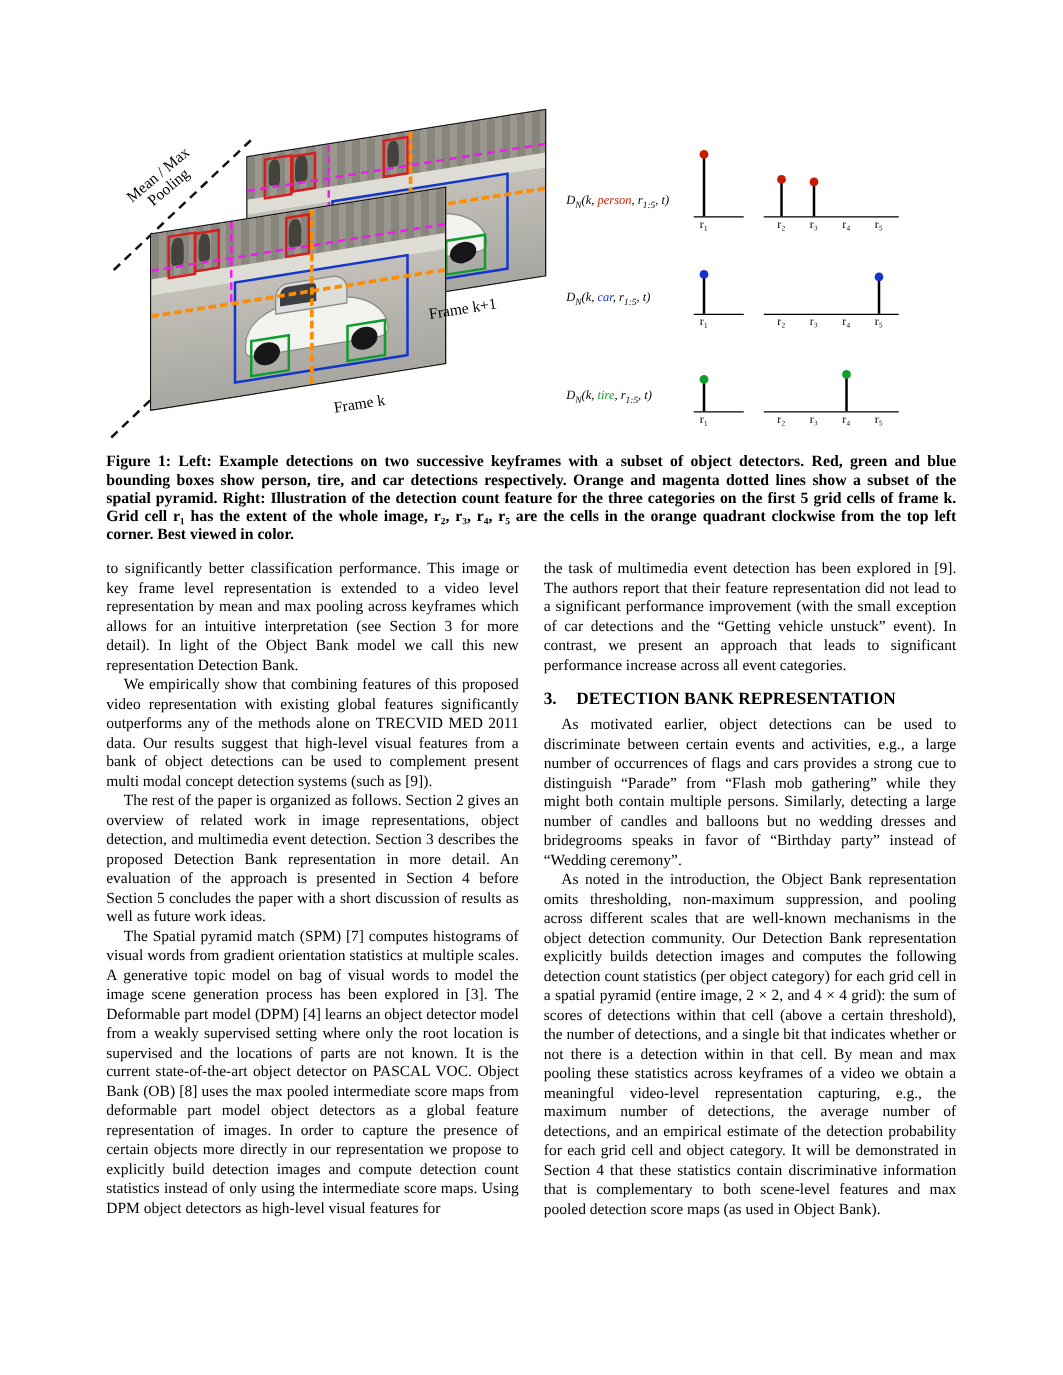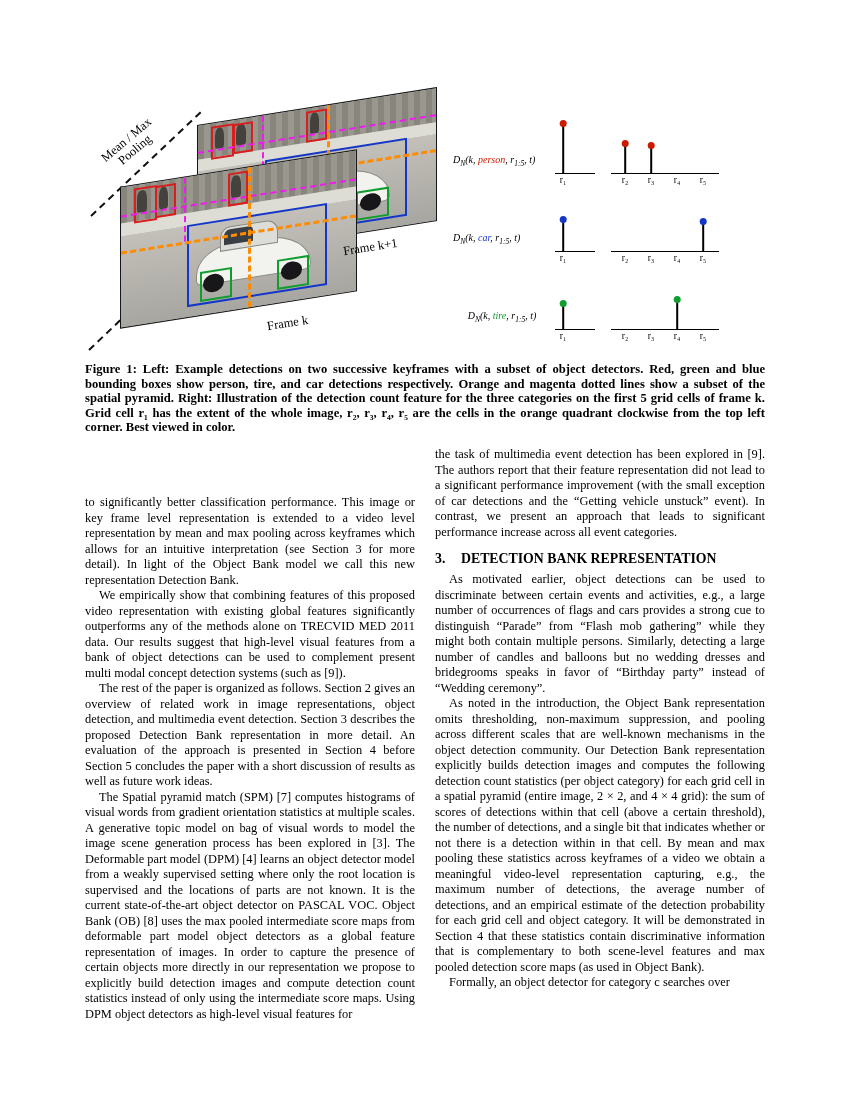--- a/index.html
+++ b/index.html
@@ -57,21 +57,21 @@
     transform:rotate(-40deg); text-align:center;
     font-size:12.5px; line-height:1.05; font-weight:normal;
   }
   .frame-label{position:absolute; z-index:5; font-size:12.5px; transform:rotate(-9deg); white-space:nowrap;}
   .frame-label.back-l{left:258px; top:152px;}
   .frame-label.front-l{left:182px; top:228px;}
 
   
   .fig-plots{position:absolute; left:368px; top:30px; width:312px; height:232px;}
   .plot-row{position:absolute; left:0; width:312px; height:72px;}
-  .plot-row.r0{top:0;} .plot-row.r1{top:78px;} .plot-row.r2{top:156px;text-align:center;}
+  .plot-row.r0{top:0;} .plot-row.r1{top:78px;} .plot-row.r2{top:156px;}
   .plot-label{
     position:absolute; left:0; bottom:22px; width:98px;
     font-size:10px; font-style:italic; white-space:nowrap;
   }
   .plot-label sub{font-size:7.5px;}
   .plot{position:absolute; bottom:16px; height:52px; border-bottom:1.5px solid #000;}
   .plot.small{left:102px; width:40px;}
   .plot.wide{left:158px; width:108px;}
   .tick{
     position:absolute; top:100%; margin-top:2px; font-size:9.5px; 
@@ -82,21 +82,21 @@
     width:7px; height:7px; border-radius:50%;}
 
   
   .caption{
     position:absolute; left:85px; top:362px; width:680px;
     font-weight:bold; font-size:12.6px; line-height:14.6px; text-align:justify;
   }
 
   
   .col{position:absolute; top:447px; width:330px;}
-  .col-left{left:85px;margin-top:48px;} .col-right{left:435px;}
+  .col-left{left:85px;} .col-right{left:435px;}
   .body-p{margin:0; font-size:12.4px; line-height:15.5px; text-align:justify; text-indent:14px;}
   .body-p.noindent{text-indent:0;}
   .sec-heading{margin:11px 0 5px 0; font-size:13.8px; font-weight:bold;}
   .sec-num{display:inline-block; min-width:26px;}
 </style>
 </head>
 <body>
 
 <div class="page">
 
@@ -236,16 +236,15 @@
       <p class="body-p noindent">to significantly better classification performance. This image or key frame level representation is extended to a video level representation by mean and max pooling across keyframes which allows for an intuitive interpretation (see Section 3 for more detail). In light of the Object Bank model we call this new representation Detection Bank.</p>
       <p class="body-p">We empirically show that combining features of this proposed video representation with existing global features significantly outperforms any of the methods alone on TRECVID MED 2011 data. Our results suggest that high-level visual features from a bank of object detections can be used to complement present multi modal concept detection systems (such as [9]).</p>
       <p class="body-p">The rest of the paper is organized as follows. Section 2 gives an overview of related work in image representations, object detection, and multimedia event detection. Section 3 describes the proposed Detection Bank representation in more detail. An evaluation of the approach is presented in Section 4 before Section 5 concludes the paper with a short discussion of results as well as future work ideas.</p>
       <p class="body-p">The Spatial pyramid match (SPM) [7] computes histograms of visual words from gradient orientation statistics at multiple scales. A generative topic model on bag of visual words to model the image scene generation process has been explored in [3]. The Deformable part model (DPM) [4] learns an object detector model from a weakly supervised setting where only the root location is supervised and the locations of parts are not known. It is the current state-of-the-art object detector on PASCAL VOC. Object Bank (OB) [8] uses the max pooled intermediate score maps from deformable part model object detectors as a global feature representation of images. In order to capture the presence of certain objects more directly in our representation we propose to explicitly build detection images and compute detection count statistics instead of only using the intermediate score maps. Using DPM object detectors as high-level visual features for</p>
     </div>
   <div class="col col-right">
       <p class="body-p noindent">the task of multimedia event detection has been explored in [9]. The authors report that their feature representation did not lead to a significant performance improvement (with the small exception of car detections and the “Getting vehicle unstuck” event). In contrast, we present an approach that leads to significant performance increase across all event categories.</p>
       <div class="sec-heading"><span class="sec-num">3.</span><span>DETECTION BANK REPRESENTATION</span></div>
       <p class="body-p">As motivated earlier, object detections can be used to discriminate between certain events and activities, e.g., a large number of occurrences of flags and cars provides a strong cue to distinguish “Parade” from “Flash mob gathering” while they might both contain multiple persons. Similarly, detecting a large number of candles and balloons but no wedding dresses and bridegrooms speaks in favor of “Birthday party” instead of “Wedding ceremony”.</p>
       <p class="body-p">As noted in the introduction, the Object Bank representation omits thresholding, non-maximum suppression, and pooling across different scales that are well-known mechanisms in the object detection community. Our Detection Bank representation explicitly builds detection images and computes the following detection count statistics (per object category) for each grid cell in a spatial pyramid (entire image, 2 × 2, and 4 × 4 grid): the sum of scores of detections within that cell (above a certain threshold), the number of detections, and a single bit that indicates whether or not there is a detection within in that cell. By mean and max pooling these statistics across keyframes of a video we obtain a meaningful video-level representation capturing, e.g., the maximum number of detections, the average number of detections, and an empirical estimate of the detection probability for each grid cell and object category. It will be demonstrated in Section 4 that these statistics contain discriminative information that is complementary to both scene-level features and max pooled detection score maps (as used in Object Bank).</p>
-      <p class="body-p">Formally, an object detector for category c searches over</p>
     </div>
 
 </div>
 
 </body></html>

